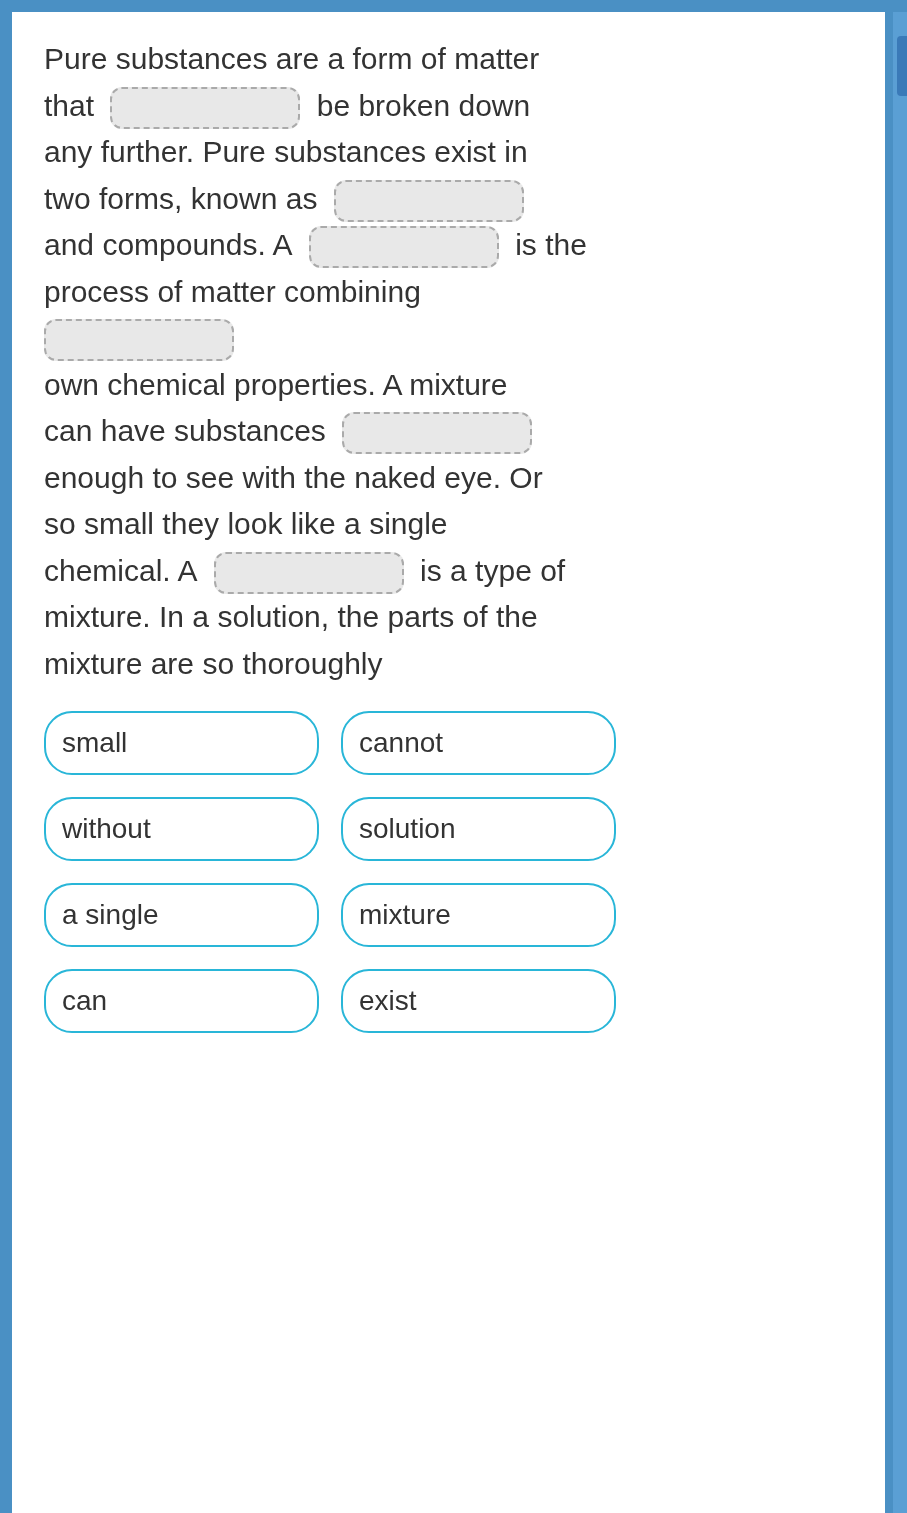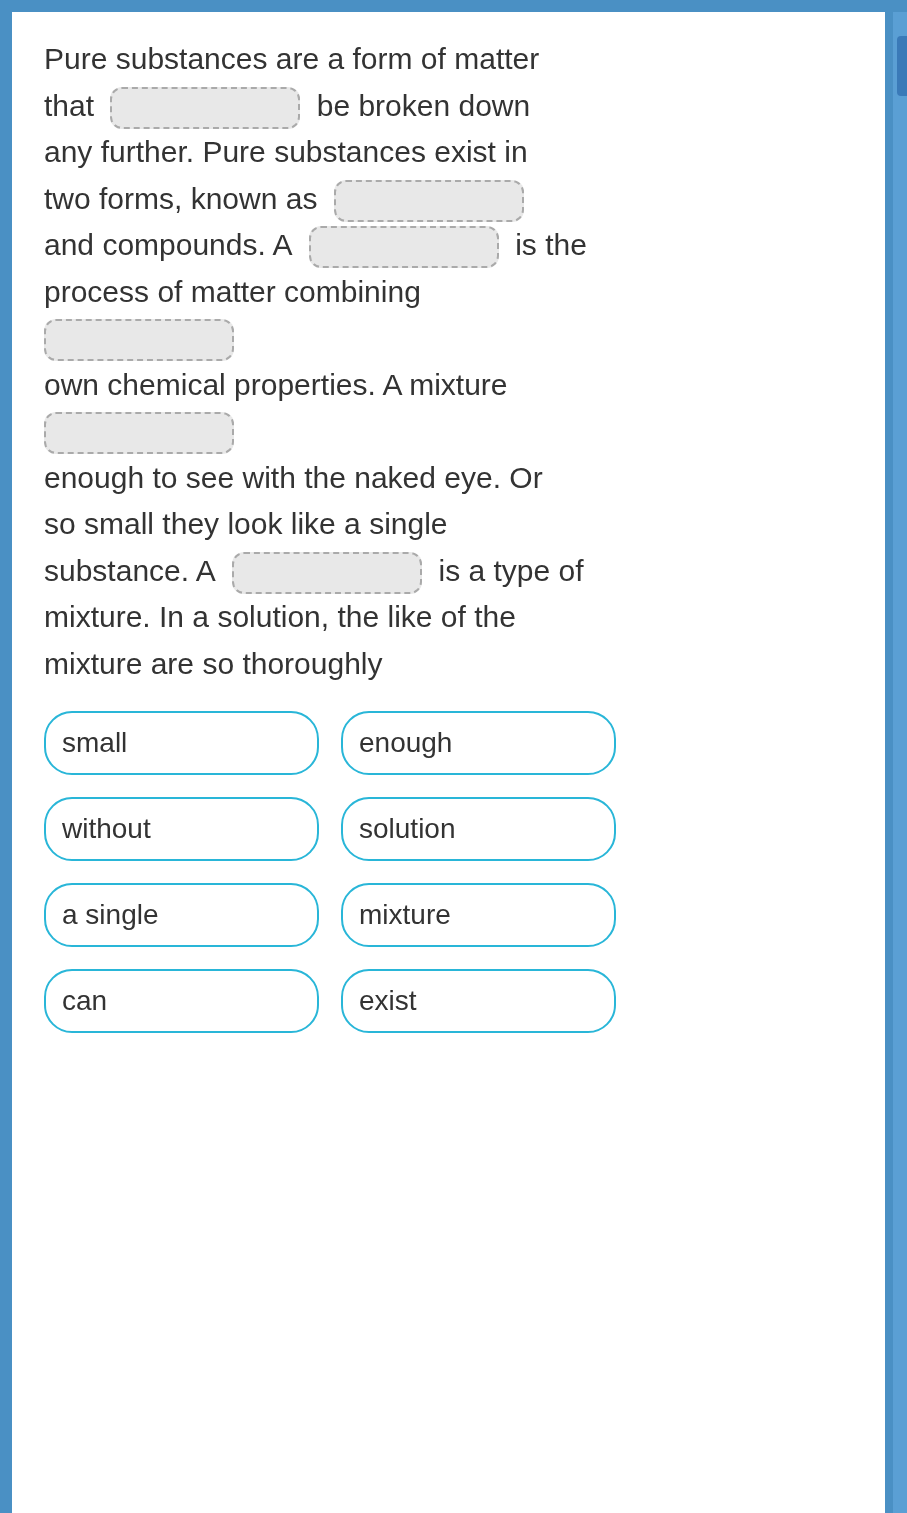--- a/index.html
+++ b/index.html
@@ -91,33 +91,34 @@
     <span>any further. Pure substances exist in</span><br>
     <span>two forms, known as</span>
     <span class="inline-blank wide"></span><br>
     <span>and compounds. A</span>
     <span class="inline-blank wide"></span>
     <span>is the</span><br>
     <span>process of matter combining</span><br>
     <span class="inline-blank wide"></span>
     <br>
     <span>own chemical properties. A mixture</span><br>
+    <span>can have substances</span>
     <span class="inline-blank wide"></span><br>
     <span>enough to see with the naked eye. Or</span><br>
     <span>so small they look like a single</span><br>
-    <span>substance. A</span>
+    <span>chemical. A</span>
     <span class="inline-blank wide"></span>
     <span>is a type of</span><br>
-    <span>mixture. In a solution, the like of the</span><br>
+    <span>mixture. In a solution, the parts of the</span><br>
     <span>mixture are so thoroughly</span>
   </div>
 
   <div class="word-bank">
     <div class="word-tile">small</div>
-    <div class="word-tile">enough</div>
+    <div class="word-tile">cannot</div>
     <div class="word-tile">without</div>
     <div class="word-tile">solution</div>
     <div class="word-tile">a single</div>
     <div class="word-tile">mixture</div>
     <div class="word-tile">can</div>
     <div class="word-tile">exist</div>
   </div>
 </div>
 
 <div class="scrollbar">

